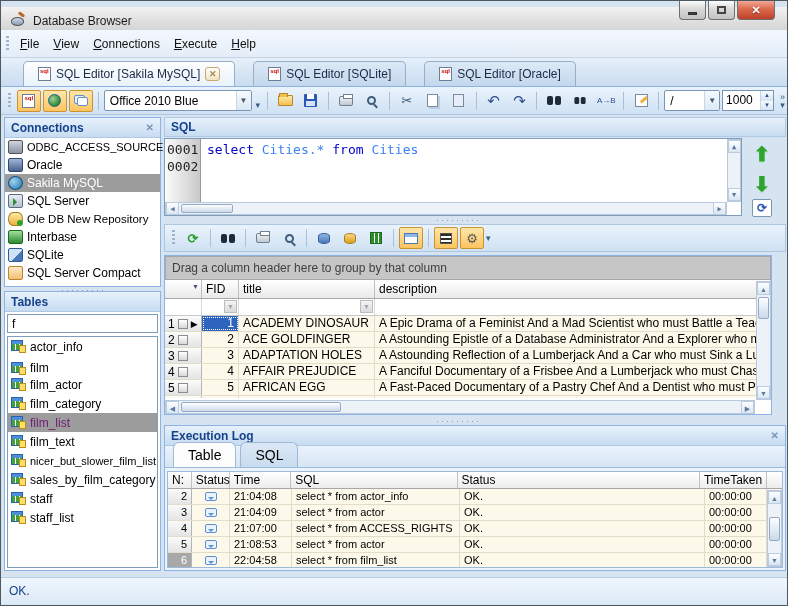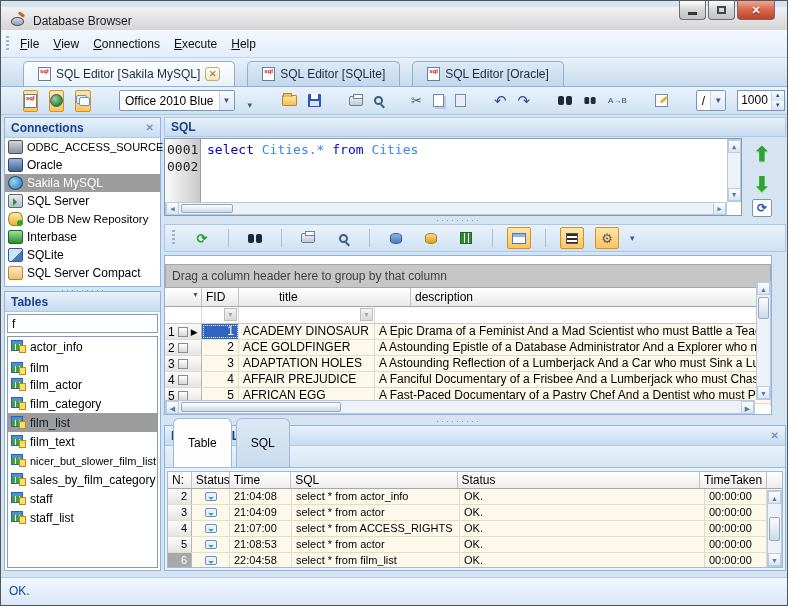--- a/index.html
+++ b/index.html
@@ -39,33 +39,33 @@
     background:repeating-linear-gradient(#9FB4CB 0 2px, transparent 2px 4px); width:3px;}
   .menu-item { padding:4px 7px; color:#111; }
   .menu-item u { text-decoration:underline; }
 
   
   .tabbar { left:0; top:57px; width:100%; height:29px;
     background:linear-gradient(#E6F0FA,#C9DCEF); border-bottom:1px solid #8DB2E3;
     display:flex; align-items:flex-end; padding-left:22px; }
   .tab { height:25px; display:flex; align-items:center; gap:5px; padding:12px 14px;
     border:1px solid #97AEC8; border-bottom:none; border-radius:5px 5px 0 0;
-    margin-right:12px; background:linear-gradient(#DDE9F6,#C3D7EC); color:#1b2a45; }
+    margin-right:18px; background:linear-gradient(#DDE9F6,#C3D7EC); color:#1b2a45; }
   .tab.active { background:linear-gradient(#FDFEFF,#E9F2FB); font-weight:normal; }
   .sqlpage { width:13px; height:14px; background:#fff; border:1px solid #6a7c96; position:relative;
     font-size:6px; color:#C00; font-weight:bold; line-height:6px; text-align:left; padding-left:1px;}
   .sqlpage::after { content:"sql"; }
   .tabclose { width:15px; height:14px; border:1px solid #C9A96A; border-radius:3px;
     background:linear-gradient(#FFF,#F1E3C2); color:#A98A4C; font-size:9px; font-weight:bold;
     display:flex;align-items:center;justify-content:center; }
 
   
   .toolbar { left:0; top:86px; width:100%; height:28px;
     background:linear-gradient(#EAF3FC,#CFE1F3); border-bottom:1px solid #AEC6E0;
-    display:flex; align-items:center; gap:11px; padding:0 2px; }
+    display:flex; align-items:center; gap:2px; padding:0 2px; }
   .tbtn { width:24px; height:22px; display:flex; align-items:center; justify-content:center;
     border-radius:2px; font-size:13px; }
   .tbtn.hl { background:linear-gradient(#FFE6A9,#FDC45F); border:1px solid #C99332; }
   .sep { width:1px; height:18px; background:#A9C0D8; margin:0 3px; }
   .combo { height:21px; background:#fff; border:1px solid #7A96B5; border-radius:2px;
     display:flex; align-items:center; font-size:12px; }
   .combo .val { flex:1; padding:0 5px; white-space:nowrap; overflow:hidden;}
   .combo .drop { width:15px; height:100%; display:flex; align-items:center; justify-content:center;
     color:#44566b; font-size:8px; border-left:1px solid #C8D6E4; background:linear-gradient(#F6FAFE,#DCE8F4);}
   .spin { height:21px; width:52px; background:#fff; border:1px solid #7A96B5; display:flex; }
@@ -77,21 +77,21 @@
 
   
   .panel { position:absolute; border:1px solid #8DB2E3; background:#fff; }
   .phead { height:20px; background:linear-gradient(#E7F1FB,#C7DCF1);
     border-bottom:1px solid #AFC9E4; display:flex; align-items:center;
     padding:0 6px; color:#15428B; font-weight:bold; font-size:12px; }
   .phead .x { margin-left:auto; color:#7794BC; font-weight:bold; font-size:10px; }
 
   .list-item { height:18px; display:flex; align-items:center; gap:4px; padding:0 3px; font-size:12px; }
   .list-item.sel { background:#9C9C9C; color:#fff; }
-  .list-item.sel2 { background:#9C9C9C; color:#0f172a; }
+  .list-item.sel2 { background:#9C9C9C; color:#701a75; }
   .cicon { width:15px; height:14px; flex:0 0 15px; border-radius:2px; position:relative; }
 
   .tableicon { width:15px; height:13px; flex:0 0 15px; position:relative; }
   .tableicon .grid9 { position:absolute; left:0; top:0; width:12px; height:11px; border:1px solid #2B62B0;
     background:
       linear-gradient(#4E8FD8 0 3px, transparent 3px) ,
       repeating-linear-gradient(90deg,#3FA23F 0 3px,#fff 3px 4px);
   }
   .tableicon .pg { position:absolute; right:0; bottom:0; width:7px; height:8px;
     background:#FFE066; border:1px solid #B98A1C; }
@@ -130,22 +130,22 @@
   .grow .cell { border-right:1px solid #E2DCC8; padding:0 4px; white-space:nowrap; overflow:hidden; line-height:15px;}
   .grow .ind { background:linear-gradient(#FBFBFB,#E4E4E4); border-right:1px solid #B5B5B5;
     display:flex; align-items:center; gap:3px; padding:0 3px; }
   .chk { width:10px; height:10px; border:1px solid #8C8C8C; background:linear-gradient(#FFF,#D8D8D8); }
   .fidsel { background:#2E63BE; color:#fff; outline:1px dotted #fff; outline-offset:-2px; text-align:right;}
   .num-r { text-align:right; }
 
   
   .logtabs { display:flex; align-items:flex-end; height:22px; padding-left:8px;
     background:linear-gradient(#EAF2FB,#D6E5F4); border-bottom:1px solid #9FB9D8;}
-  .logtab { padding:17px 14px; border:1px solid #9FB9D8; border-bottom:none;
-    border-radius:6px 6px 0 0; margin-right:4px; background:linear-gradient(#DCE8F5,#C8DCEF); font-size:12px;}
+  .logtab { padding:4px 14px; border:1px solid #9FB9D8; border-bottom:none;
+    border-radius:6px 6px 0 0; margin-right:4px; background:linear-gradient(#DCE8F5,#C8DCEF); font-size:14px;}
   .logtab.active { background:#FDFDFE; }
   .lhead { display:flex; background:linear-gradient(#FFFFFF,#ECECEC); border-bottom:1px solid #A7A7A7; }
   .lhead .cell { border-right:1px solid #C0C0C0; padding:1px 4px; font-size:12px; }
   .lrow { display:flex; height:16px; background:#FDF9EA; border-bottom:1px solid #E2DCC8; font-size:11px; }
   .lrow .cell { border-right:1px solid #E2DCC8; padding:0 4px; line-height:15px; white-space:nowrap; overflow:hidden;}
   .lrow .ind { background:linear-gradient(#FBFBFB,#E4E4E4); text-align:right; border-right:1px solid #B5B5B5;}
   .lrow .ind.sel { background:#A8A8A8; color:#fff; }
   .bubble { width:12px; height:9px; border:1px solid #5E8FD0; border-radius:2px; background:#EAF2FC; position:relative; margin:3px auto 0;}
   .bubble::after { content:""; position:absolute; left:2px; bottom:-3px; width:0; height:0;
     border:3px solid transparent; border-top-color:#5E8FD0; }
@@ -500,27 +500,27 @@
     <div class="tbtn hl">
         <div class="i-cols"></div>
       </div>
     <div class="tbtn hl">
         <span style="font-size:13px; color:#5a5a5a;">⚙</span>
       </div>
     <div class="chev">▾</div>
   </div>
 
   <div class="abs" style="left:163px; top:254px; width:608px; height:160px; border:1px solid #8DB2E3; background:#fff;">
-    <div class="grouppanel" style="height:24px;margin-top:8px;">
+    <div class="grouppanel" style="height:24px;">
       <span>Drag a column header here to group by that column</span>
     </div>
     <div class="ghead">
       <div class="cell" style="width:37px; position:relative;"><span style="position:absolute;right:2px;top:3px;font-size:7px;color:#44566b;">▼</span>&nbsp;</div>
       <div class="cell" style="width:37px;">FID</div>
-      <div class="cell" style="width:136px;margin-left:36px;">title</div>
+      <div class="cell" style="width:136px;">title</div>
       <div class="cell" style="flex:1;">description</div>
     </div>
     <div class="gfilter">
       <div class="cell" style="width:37px;"></div>
       <div class="cell" style="width:37px;">
           <div class="fdrop">▼</div>
         </div>
       <div class="cell" style="width:136px;">
           <div class="fdrop">▼</div>
         </div>

